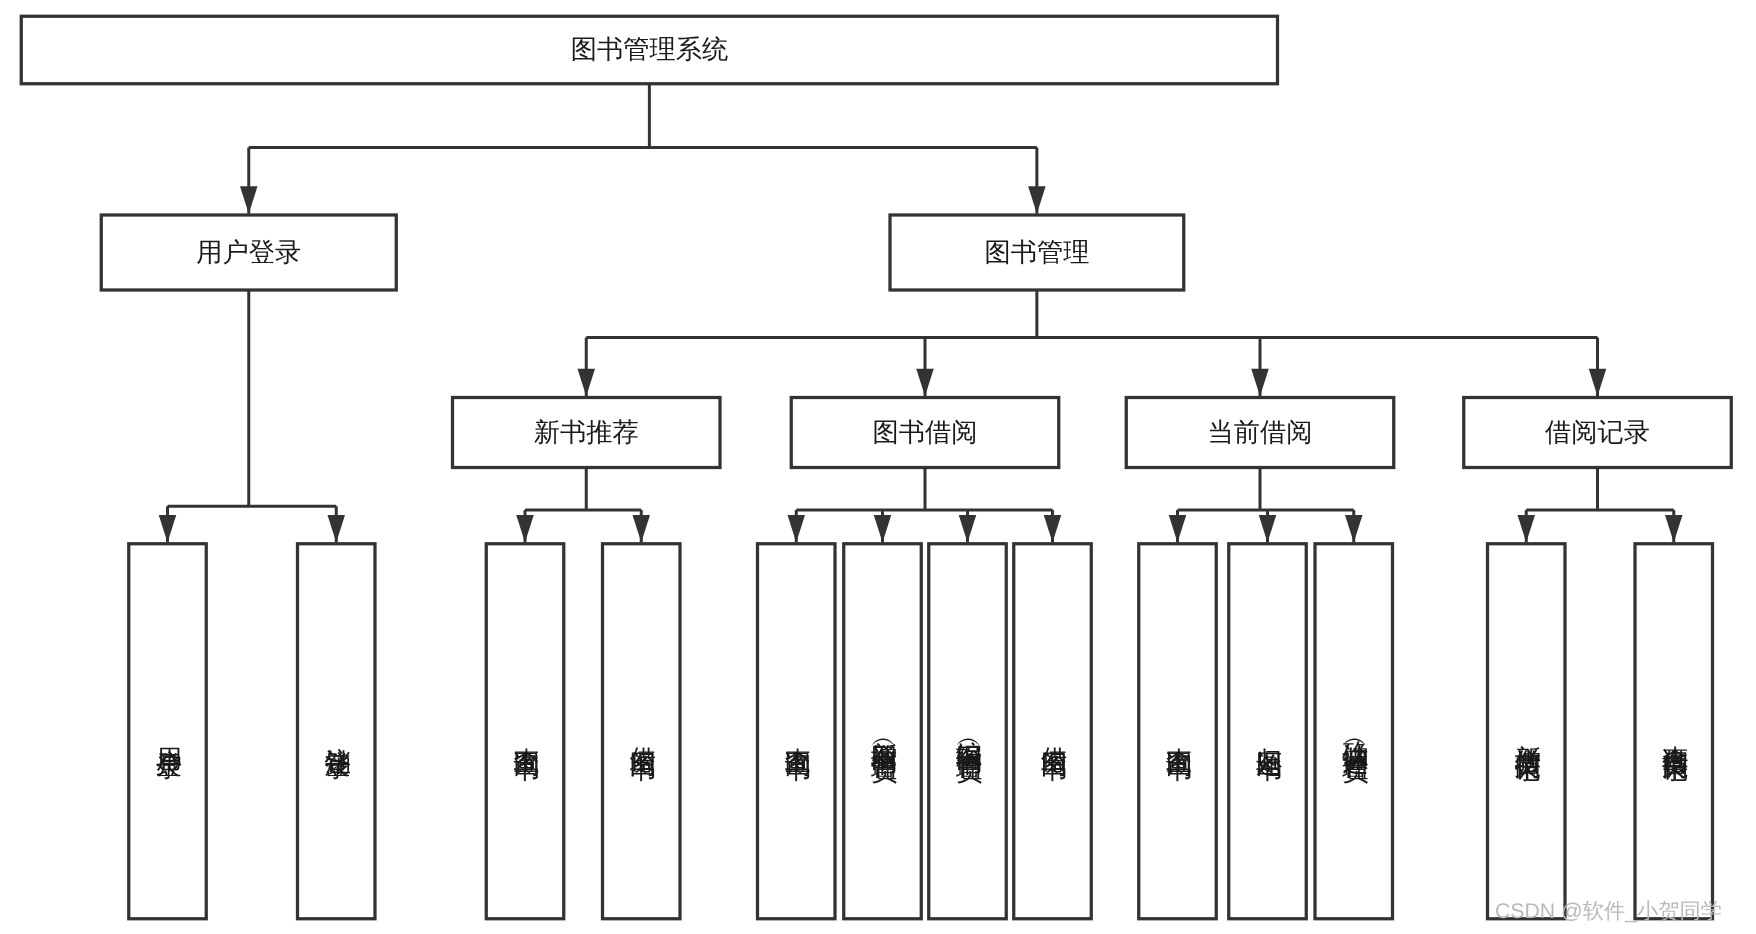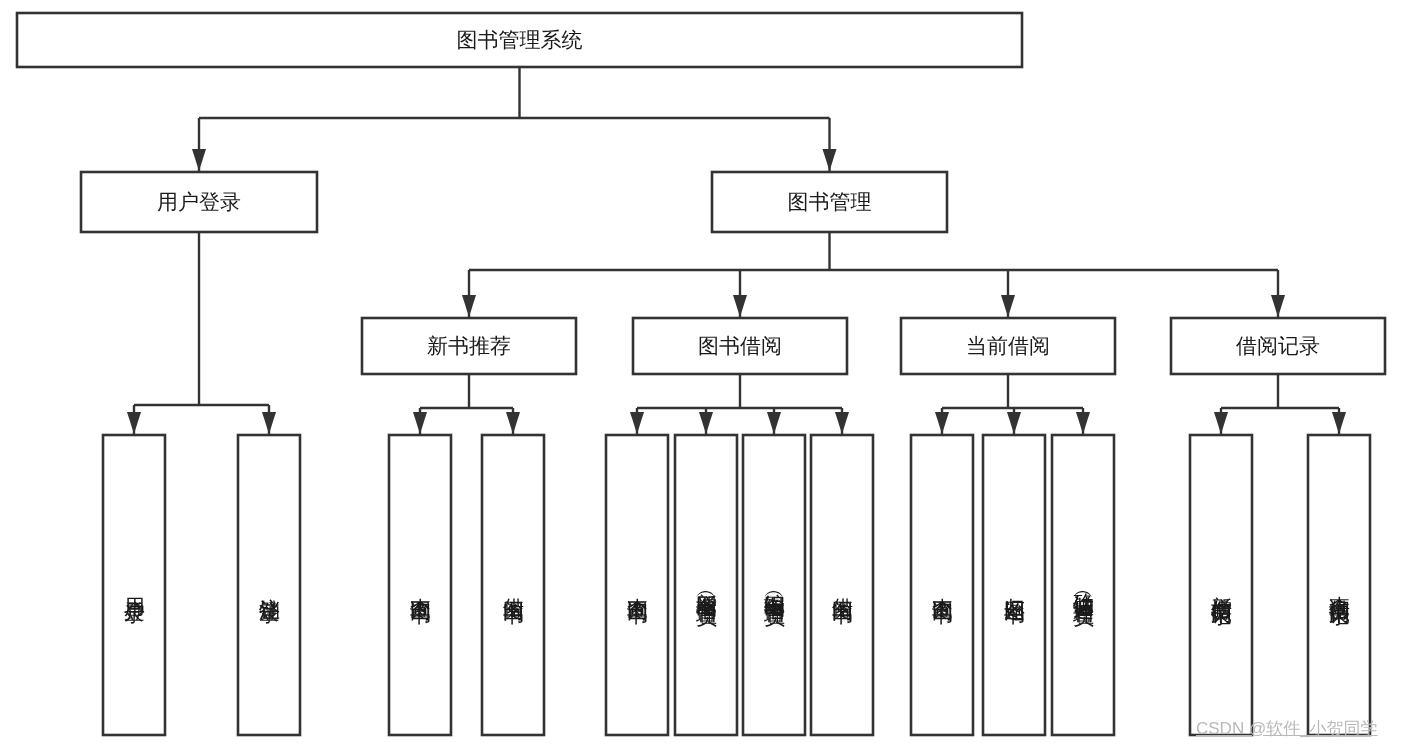--- a/index.html
+++ b/index.html
@@ -170,15 +170,15 @@
       <div class="node-label-v" style="left: 675px; width: 62px; top: 441px; height: 288px; display: flex; align-items: center; justify-content: center;">新增图书（管理员）</div>
       <div class="node-label-v" style="left: 743px; width: 62px; top: 441px; height: 288px; display: flex; align-items: center; justify-content: center;">编辑图书（管理员）</div>
       <div class="node-label-v" style="left: 811px; width: 62px; top: 441px; height: 288px; display: flex; align-items: center; justify-content: center;">借阅图书</div>
       <div class="node-label-v" style="left: 911px; width: 62px; top: 441px; height: 288px; display: flex; align-items: center; justify-content: center;">查询图书</div>
       <div class="node-label-v" style="left: 983px; width: 62px; top: 441px; height: 288px; display: flex; align-items: center; justify-content: center;">归还图书</div>
       <div class="node-label-v" style="left: 1052px; width: 62px; top: 441px; height: 288px; display: flex; align-items: center; justify-content: center;">确认归还（管理员）</div>
       <div class="node-label-v" style="left: 1190px; width: 62px; top: 441px; height: 288px; display: flex; align-items: center; justify-content: center;">新增借阅记录</div>
       <div class="node-label-v" style="left: 1308px; width: 62px; top: 441px; height: 288px; display: flex; align-items: center; justify-content: center;">查询借阅记录</div>
     </div>
 
-  <div class="watermark" style="left: 1196px; top: 717px; text-decoration: underline;">CSDN @软件_小贺同学</div>
+  <div class="watermark" style="left: 1196px; top: 717px;">CSDN @软件_小贺同学</div>
 
 </div>
 
 </body></html>

